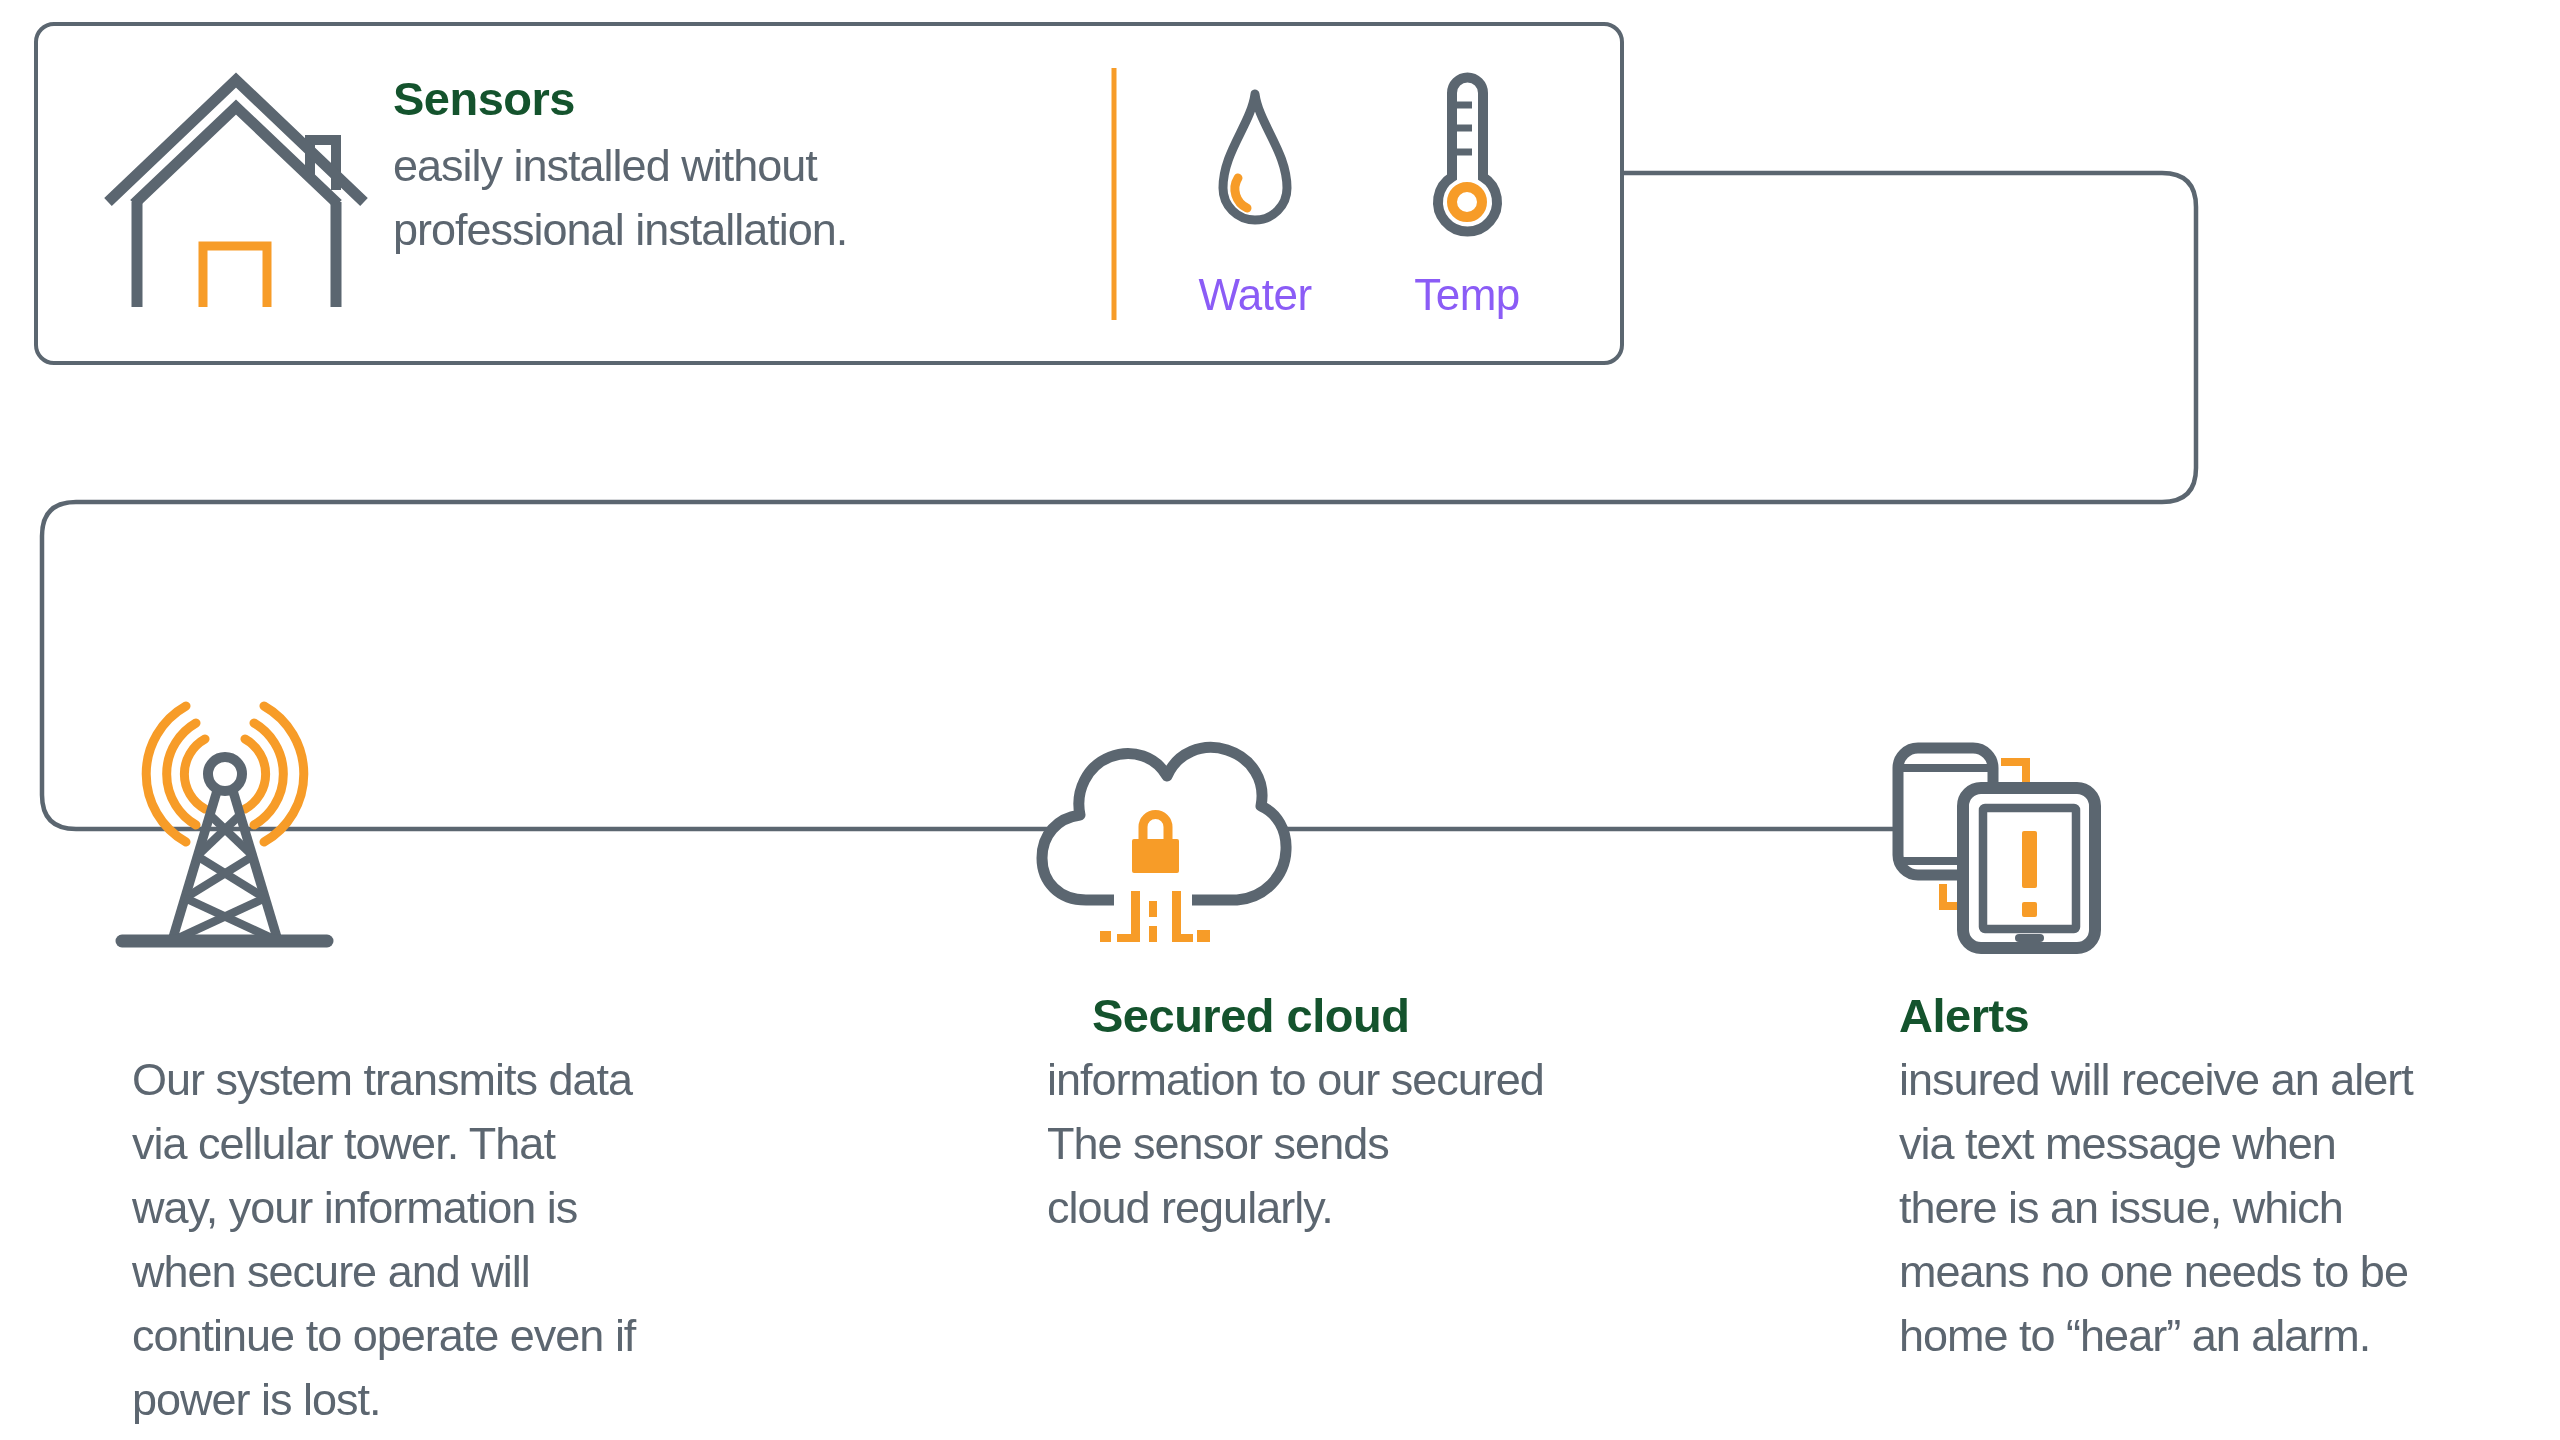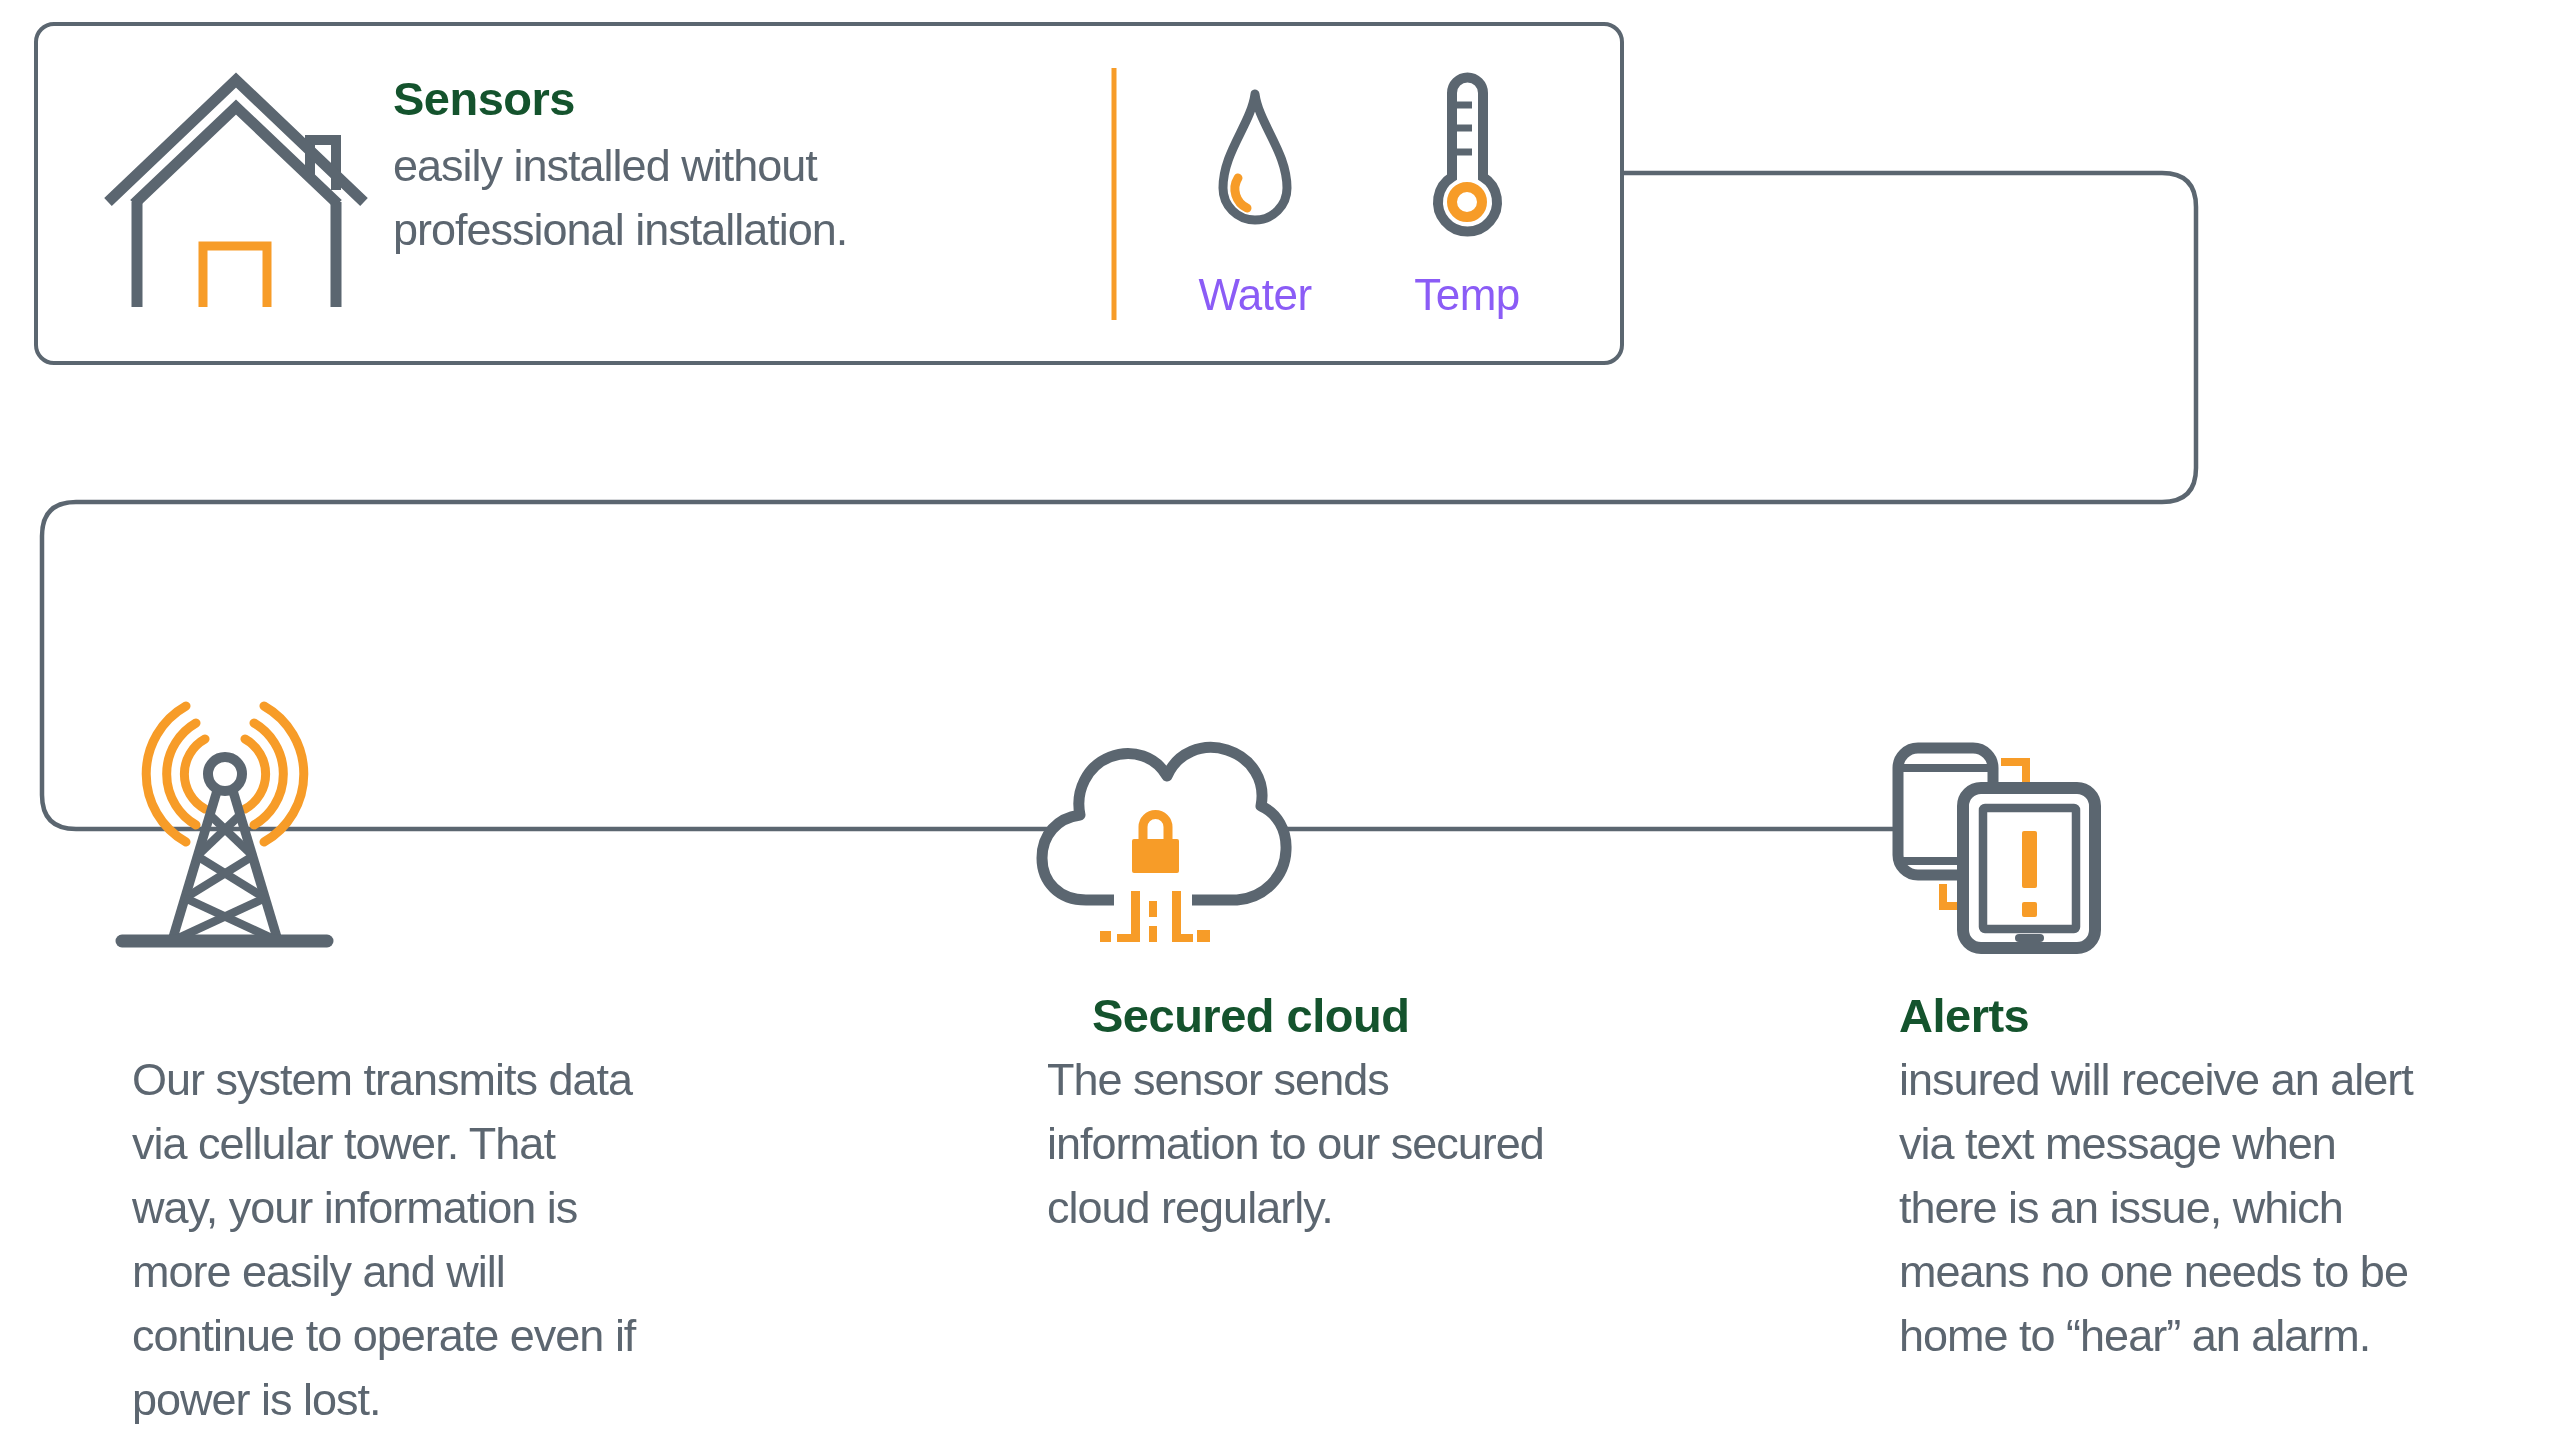--- a/index.html
+++ b/index.html
@@ -165,29 +165,29 @@
     <div>easily installed without</div>
     <div>professional installation.</div>
   </div>
   <div class="sensor-label" style="left:1255px; top:272px;">Water</div>
   <div class="sensor-label" style="left:1467px; top:272px;">Temp</div>
 
   <div class="node-body" style="left:132px; top:1048px;">
     <div>Our system transmits data</div>
     <div>via cellular tower. That</div>
     <div>way, your information is</div>
-    <div>more easily and will</div>
+    <div>when secure and will</div>
     <div>continue to operate even if</div>
     <div>power is lost.</div>
   </div>
 
   <div class="node-title" style="left:1092px; top:991px;text-align:right;">Secured cloud</div>
   <div class="node-body" style="left:1047px; top:1048px;">
+    <div>information to our secured</div>
     <div>The sensor sends</div>
-    <div>information to our secured</div>
     <div>cloud regularly.</div>
   </div>
 
   <div class="node-title" style="left:1899px; top:991px;">Alerts</div>
   <div class="node-body" style="left:1899px; top:1048px;">
     <div>insured will receive an alert</div>
     <div>via text message when</div>
     <div>there is an issue, which</div>
     <div>means no one needs to be</div>
     <div>home to “hear” an alarm.</div>

